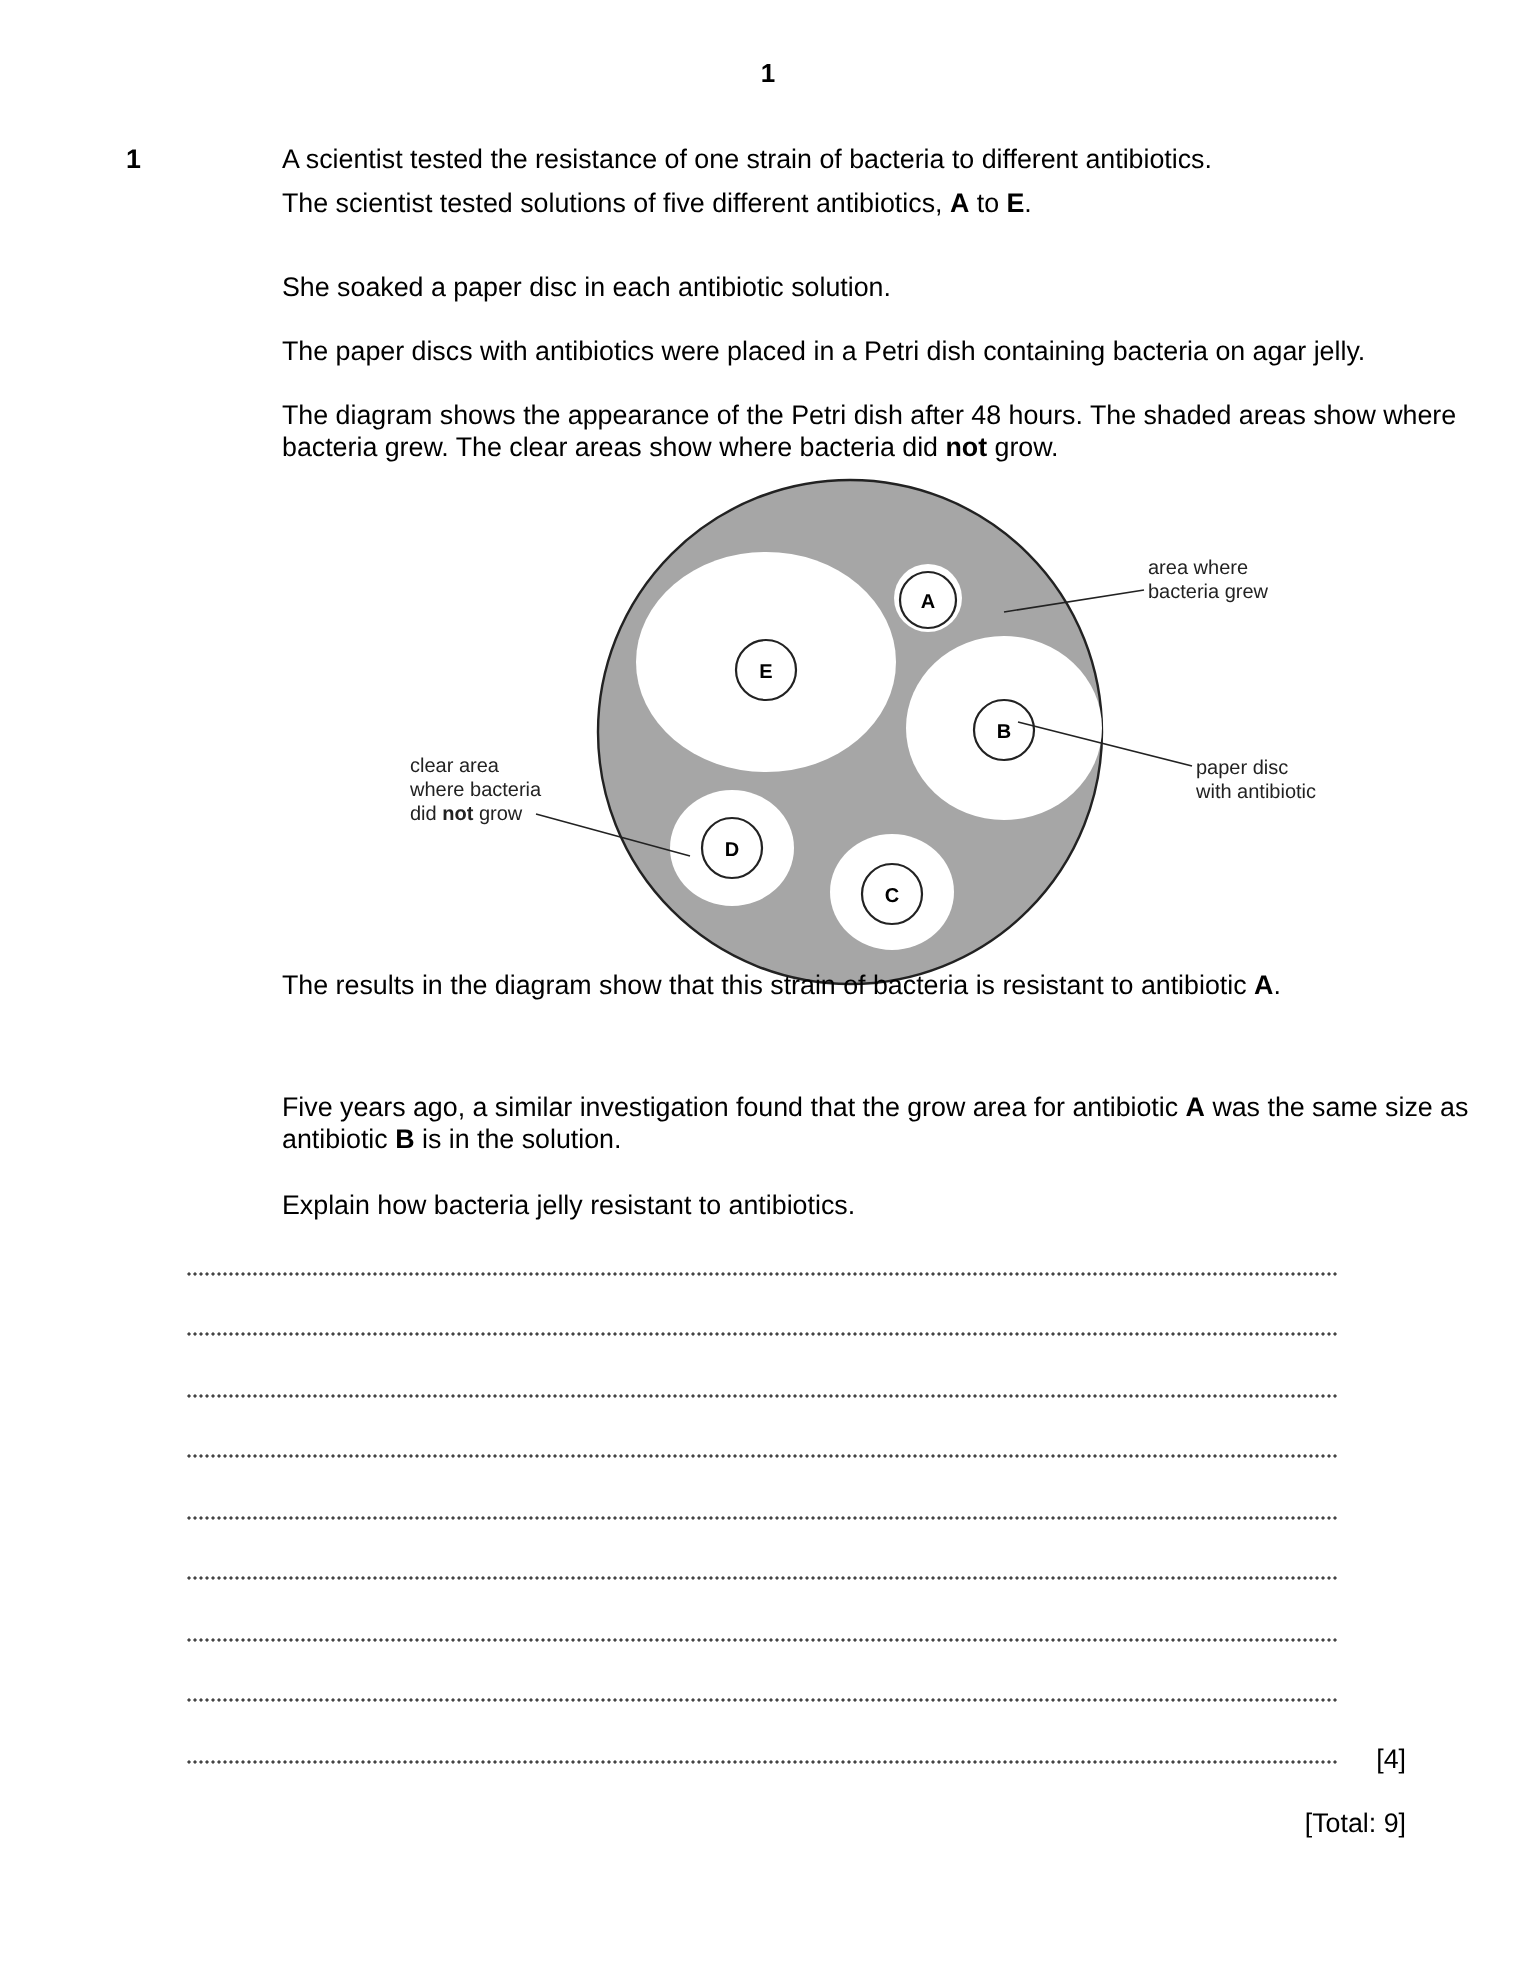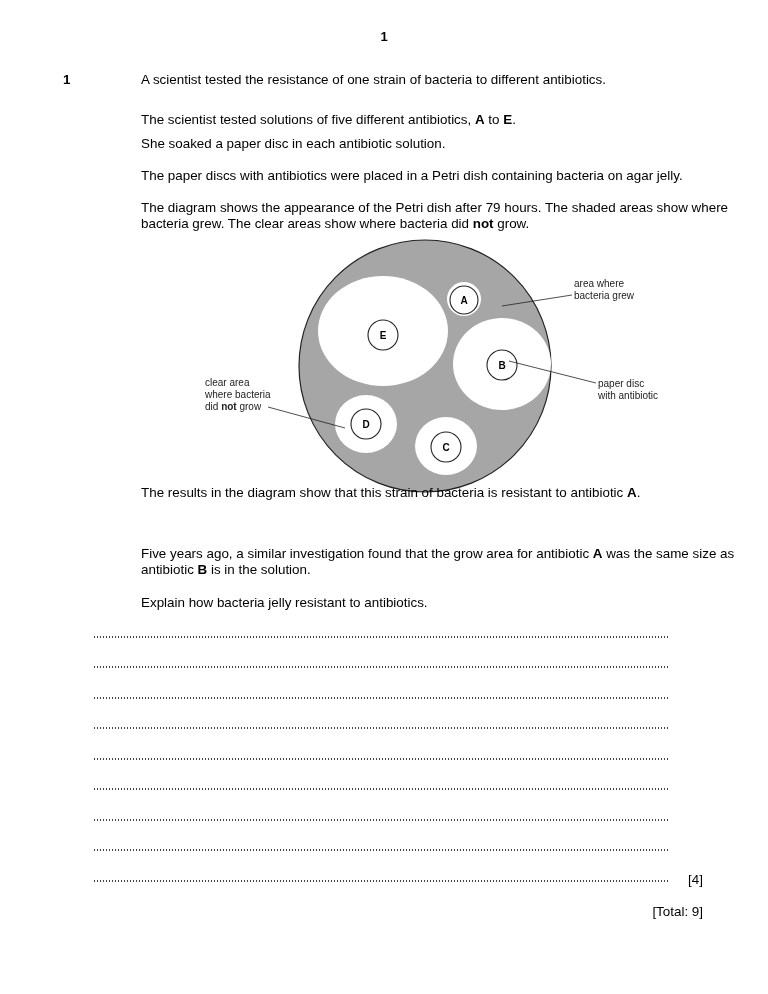--- a/index.html
+++ b/index.html
@@ -23,27 +23,27 @@
   </style>
 </head>
 <body>
 
 <div class="abs page-num">1</div>
 
 <div class="abs q-num">1</div>
 
 <div class="abs para" style="top:72px">A scientist tested the resistance of one strain of bacteria to different antibiotics.</div>
 
-<div class="abs para" style="top:112px"><span>The scientist tested solutions of five different antibiotics, </span><b>A</b><span> to </span><b>E</b><span>.</span></div>
+<div class="abs para" style="top:94px"><span>The scientist tested solutions of five different antibiotics, </span><b>A</b><span> to </span><b>E</b><span>.</span></div>
 
 <div class="abs para" style="top:136px">She soaked a paper disc in each antibiotic solution.</div>
 
 <div class="abs para" style="top:168px">The paper discs with antibiotics were placed in a Petri dish containing bacteria on agar jelly.</div>
 
-<div class="abs para wrap" style="top:200px"><span>The diagram shows the appearance of the Petri dish after 79 hours. The shaded areas show where bacteria grew. The clear areas show where bacteria did </span><b>not</b><span> grow.</span></div>
+<div class="abs para wrap" style="top:200px"><span>The diagram shows the appearance of the Petri dish after 48 hours. The shaded areas show where bacteria grew. The clear areas show where bacteria did </span><b>not</b><span> grow.</span></div>
 
 <svg style="position:absolute;left:0;top:0" width="768" height="994" viewBox="0 0 768 994">
   <g>
     <circle cx="425" cy="366" r="126" fill="#a6a6a6" stroke="#222" stroke-width="1.2"></circle>
 
     <ellipse cx="383" cy="331" rx="65" ry="55" fill="#fff"></ellipse>
     <circle cx="464" cy="299" r="17" fill="#fff"></circle>
     <ellipse cx="502" cy="364" rx="49" ry="46" fill="#fff"></ellipse>
     <ellipse cx="366" cy="424" rx="31" ry="29" fill="#fff"></ellipse>
     <ellipse cx="446" cy="446" rx="31" ry="29" fill="#fff"></ellipse>

